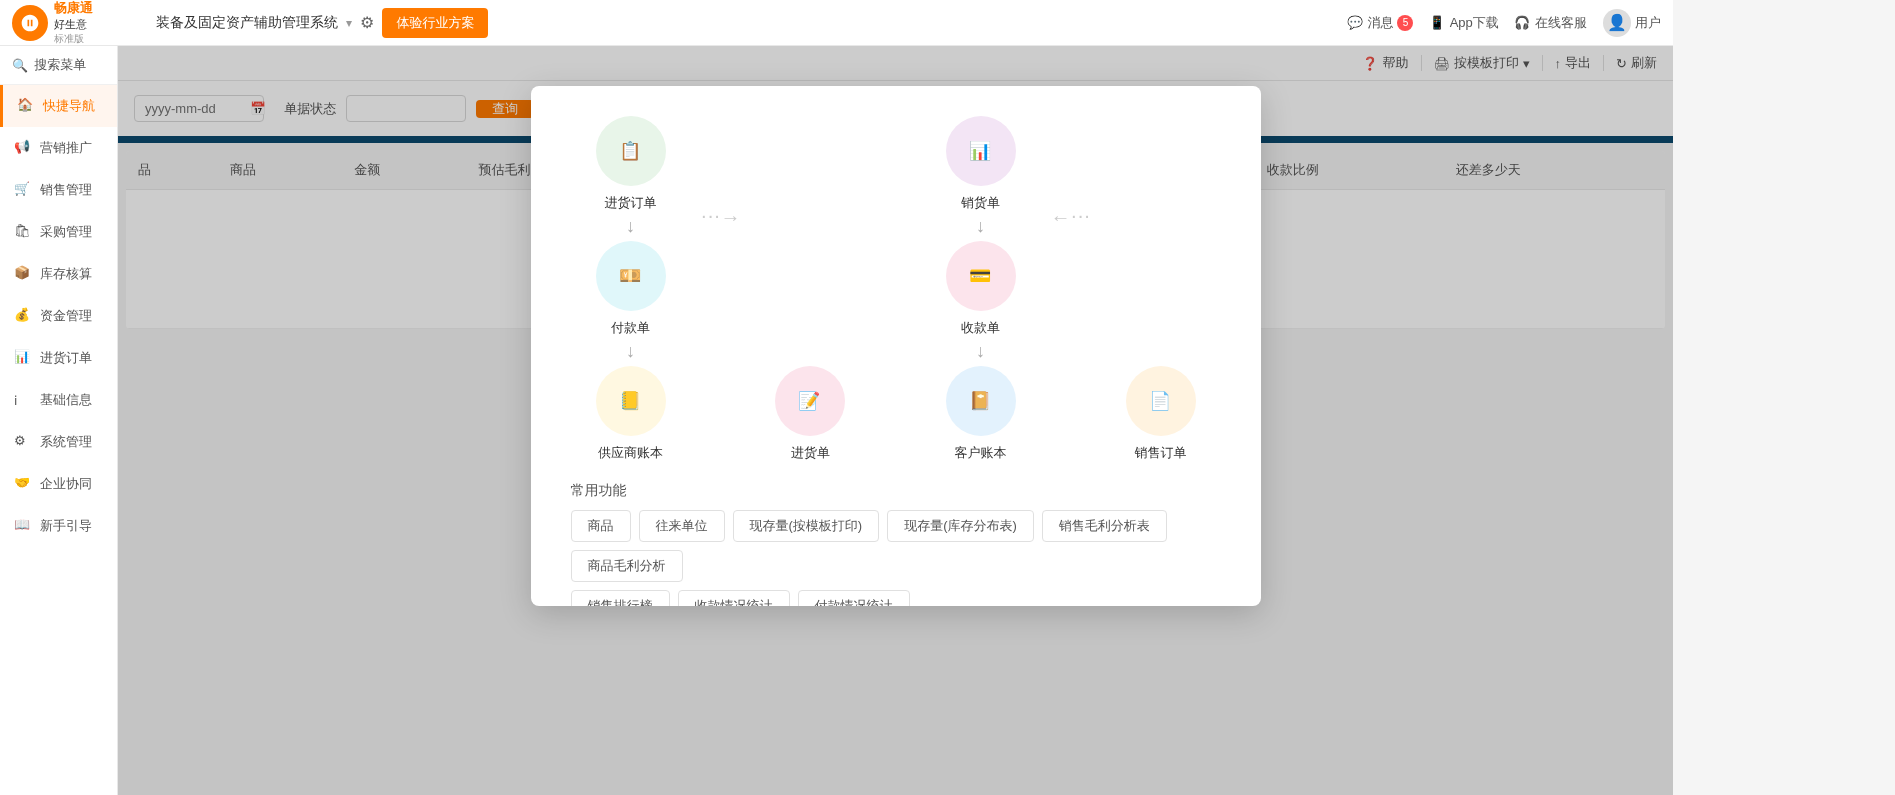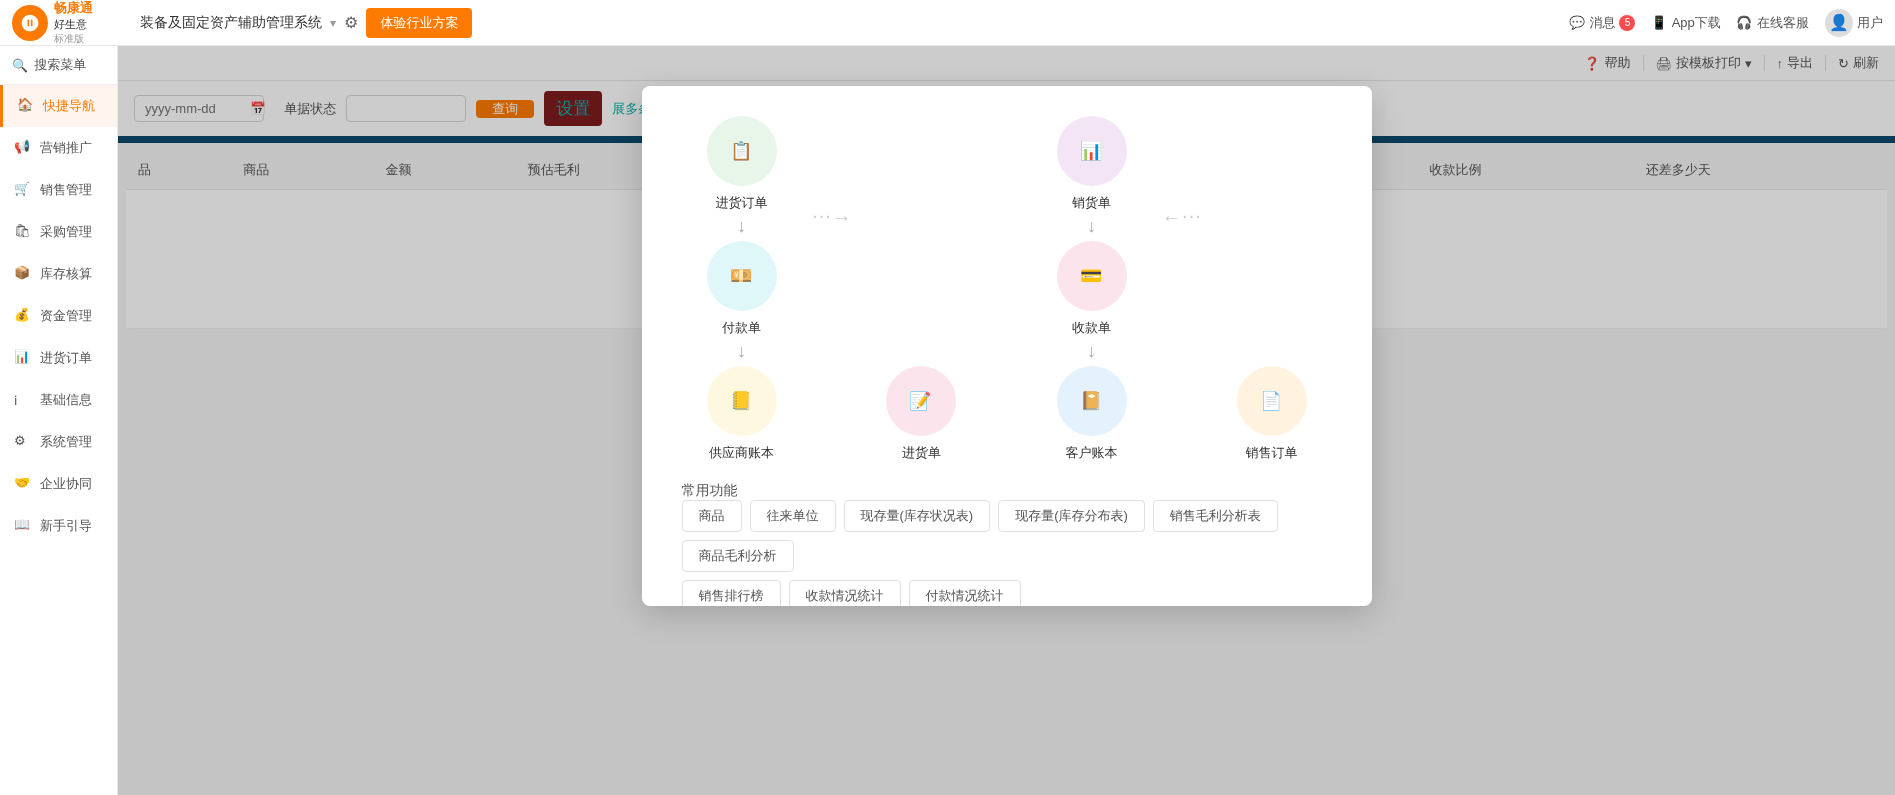--- a/index.html
+++ b/index.html
@@ -1,33 +1,33 @@
 <!DOCTYPE html>
 <html><head>
   <meta charset="utf-8">
   <style>
     * { box-sizing: border-box; margin: 0; padding: 0; }
     body { font-family: 'Microsoft YaHei', Arial, sans-serif; font-size: 13px; background: #f5f5f5; overflow: hidden; }
 
     
-    .app-wrapper { display: flex; flex-direction: column; height: 795px; width: 1895px; }
+    .app-wrapper { display: flex; flex-direction: column; height: 795px; width: 1673px; }
 
     
     .top-bar {
       display: flex; align-items: center; background: #fff; height: 46px;
       border-bottom: 1px solid #e8e8e8; padding: 0 12px; gap: 10px;
     }
     .logo-area { display: flex; align-items: center; gap: 6px; width: 118px; min-width: 118px; }
     .logo-icon { width: 36px; height: 36px; background: #ff7a00; border-radius: 50%; display: flex; align-items: center; justify-content: center; }
     .logo-icon svg { width: 20px; height: 20px; fill: white; }
     .logo-text { font-size: 11px; color: #333; line-height: 1.3; }
     .logo-text .brand { font-size: 13px; font-weight: bold; color: #ff7a00; }
 
     .system-title-area { display: flex; align-items: center; gap: 8px; flex: 1; }
-    .system-title { font-size: 14px; color: #333; }
+    .system-title { font-size: 14px; color: #333; margin-left: 16px; }
     .system-title-arrow { color: #999; font-size: 12px; }
     .settings-icon { color: #666; font-size: 16px; cursor: pointer; }
     .trial-btn {
       background: #ff7a00; color: white; border: none; border-radius: 4px;
       padding: 6px 14px; font-size: 13px; cursor: pointer;
     }
 
     .top-right { display: flex; align-items: center; gap: 16px; margin-left: auto; }
     .top-right-item { display: flex; align-items: center; gap: 4px; color: #555; font-size: 13px; cursor: pointer; }
     .badge { background: #ff4d4f; color: white; border-radius: 50%; width: 16px; height: 16px; font-size: 10px; display: flex; align-items: center; justify-content: center; }
@@ -131,21 +131,21 @@
     .node-red { background: #fce4ec; color: #e91e63; }
     .node-purple { background: #f3e5f5; color: #9c27b0; }
     .node-orange { background: #fff3e0; color: #ff9800; }
     .node-teal { background: #e0f7fa; color: #00bcd4; }
     .node-pink { background: #fce4ec; color: #e91e63; }
     .node-orange2 { background: #fff8e1; color: #ff9800; }
     .node-blue { background: #e3f2fd; color: #2196f3; }
 
     
     .common-funcs { padding: 0 40px 20px; }
-    .common-title { font-size: 14px; color: #555; }
+    .common-title { font-size: 14px; color: #555; margin-bottom: 10px; }
     .func-btns { display: flex; flex-wrap: wrap; gap: 8px; margin-bottom: 8px; }
     .func-btn {
       border: 1px solid #e0e0e0; background: white; color: #555;
       border-radius: 4px; padding: 6px 16px; font-size: 13px; cursor: pointer;
     }
   </style>
 </head>
 <body>
 
 <div class="app-wrapper">
@@ -411,21 +411,21 @@
                   </div>
                 </div>
               </div>
             </div>
 
             <div class="common-funcs">
               <div class="common-title">常用功能</div>
               <div class="func-btns">
                 <button class="func-btn">商品</button>
                 <button class="func-btn">往来单位</button>
-                <button class="func-btn">现存量(库存状况表)</button>
+                <button class="func-btn">现存量(按模板打印)</button>
                 <button class="func-btn">现存量(库存分布表)</button>
                 <button class="func-btn">销售毛利分析表</button>
                 <button class="func-btn">商品毛利分析</button>
               </div>
               <div class="func-btns">
                 <button class="func-btn">销售排行榜</button>
                 <button class="func-btn">收款情况统计</button>
                 <button class="func-btn">付款情况统计</button>
               </div>
             </div>

